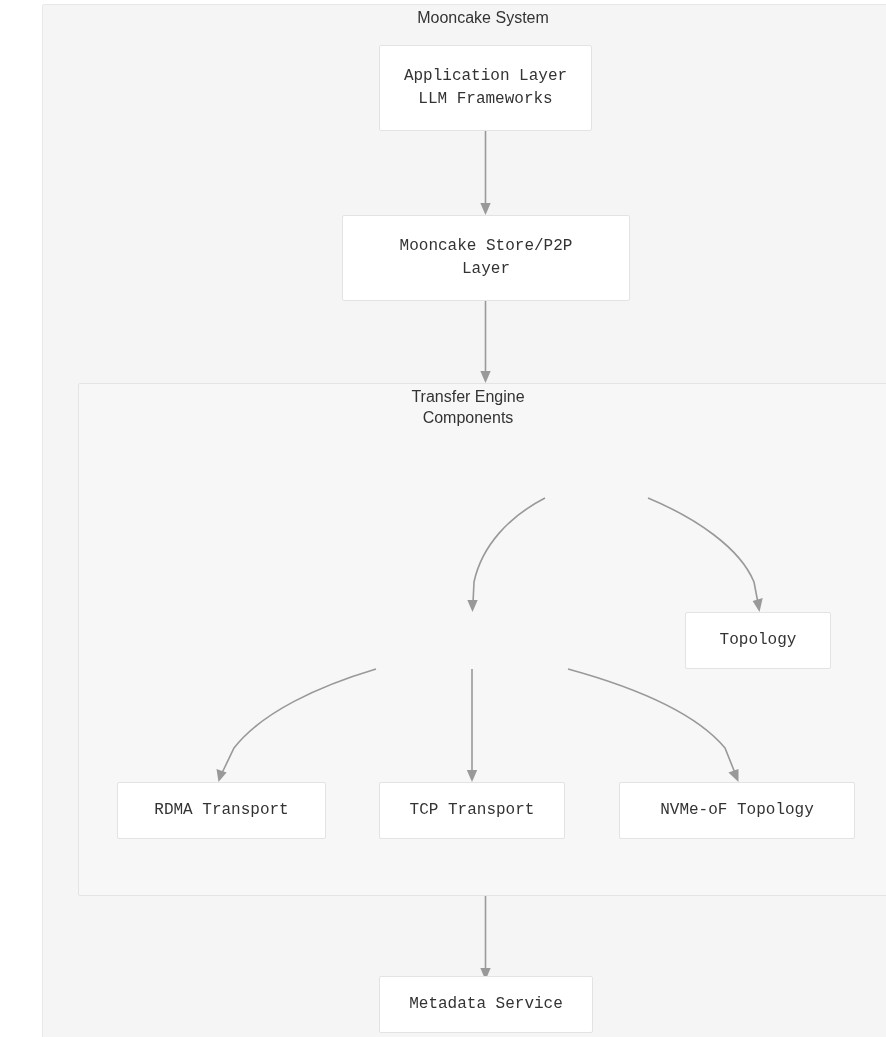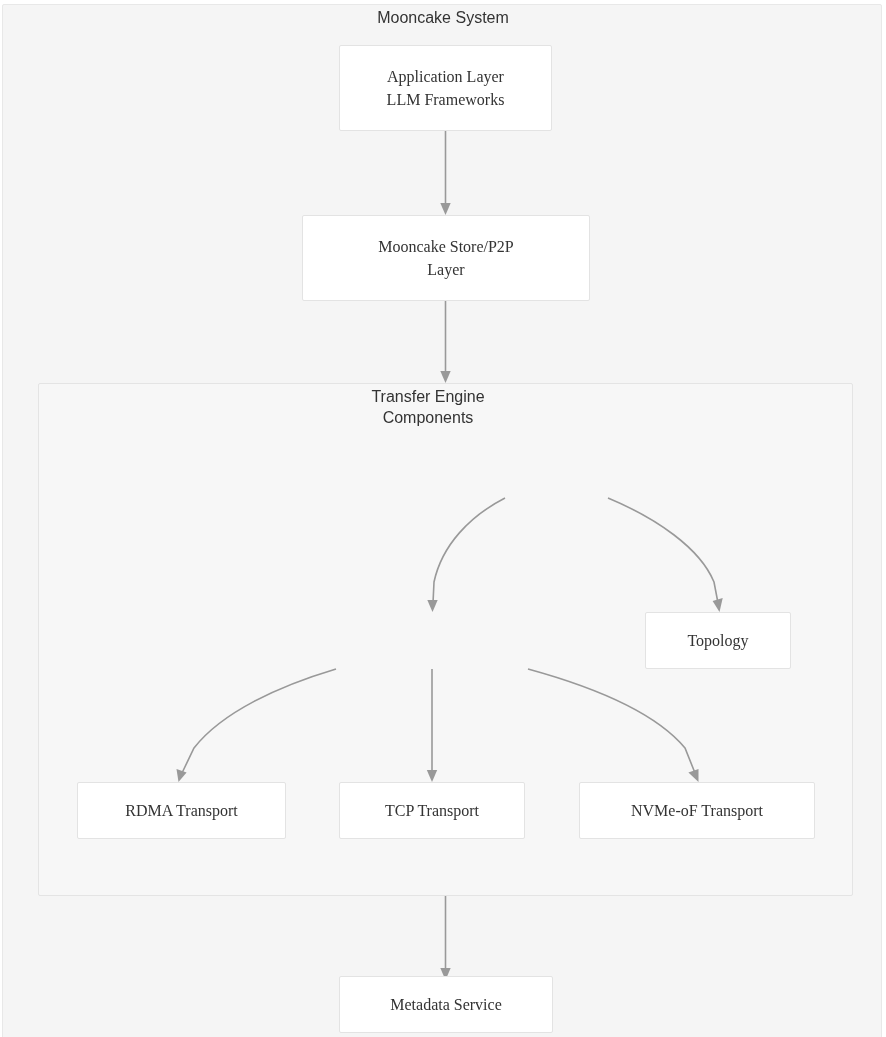--- a/index.html
+++ b/index.html
@@ -10,20 +10,21 @@
   body {
     width: 886px;
     height: 1037px;
     overflow: hidden;
     font-family: "Liberation Sans", sans-serif;
   }
   #diagram-root {
     position: relative;
     width: 786px;
     height: 1037px;
+    margin-left: 40px;
   }
   
   .cluster-outer {
     position: absolute;
     left: 2px;
     top: 4px;
     width: 880px;
     height: 1040px;
     background: #f5f5f5;
     border: 1px solid #e8e8e8;
@@ -69,21 +70,21 @@
     border-radius: 2px;
     box-sizing: border-box;
     display: flex;
     align-items: center;
     justify-content: center;
     color: #333333;
     font-size: 16px;
     line-height: 23px;
     text-align: center;
     white-space: pre-line;
-    font-family: Liberation Serif, serif;
+    font-family: Liberation Mono, monospace;
   }
   
   #node-app-layer      { left: 339px; top: 45px;  width: 213px; height: 86px; }
   #node-mooncake-store { left: 302px; top: 215px; width: 288px; height: 86px; }
   #node-transfer-engine{ left: 424px; top: 441px; width: 240px; height: 57px; }
   #node-multitransport { left: 336px; top: 612px; width: 192px; height: 57px; }
   #node-topology       { left: 645px; top: 612px; width: 146px; height: 57px; }
   #node-rdma           { left: 77px;  top: 782px; width: 209px; height: 57px; }
   #node-tcp            { left: 339px; top: 782px; width: 186px; height: 57px; text-align: center; }
   #node-nvme           { left: 579px; top: 782px; width: 236px; height: 57px; }
@@ -169,17 +170,17 @@
 Layer</div>
 
 
 
   <div class="node" id="node-rdma">RDMA Transport</div>
 
   <div class="node" id="node-topology">Topology</div>
 
   <div class="node" id="node-tcp">TCP Transport</div>
 
-  <div class="node" id="node-nvme">NVMe-oF Transport</div>
+  <div class="node" id="node-nvme">NVMe-oF Topology</div>
 
   <div class="node" id="node-metadata">Metadata Service</div>
 
 </div>
 
 </body></html>

